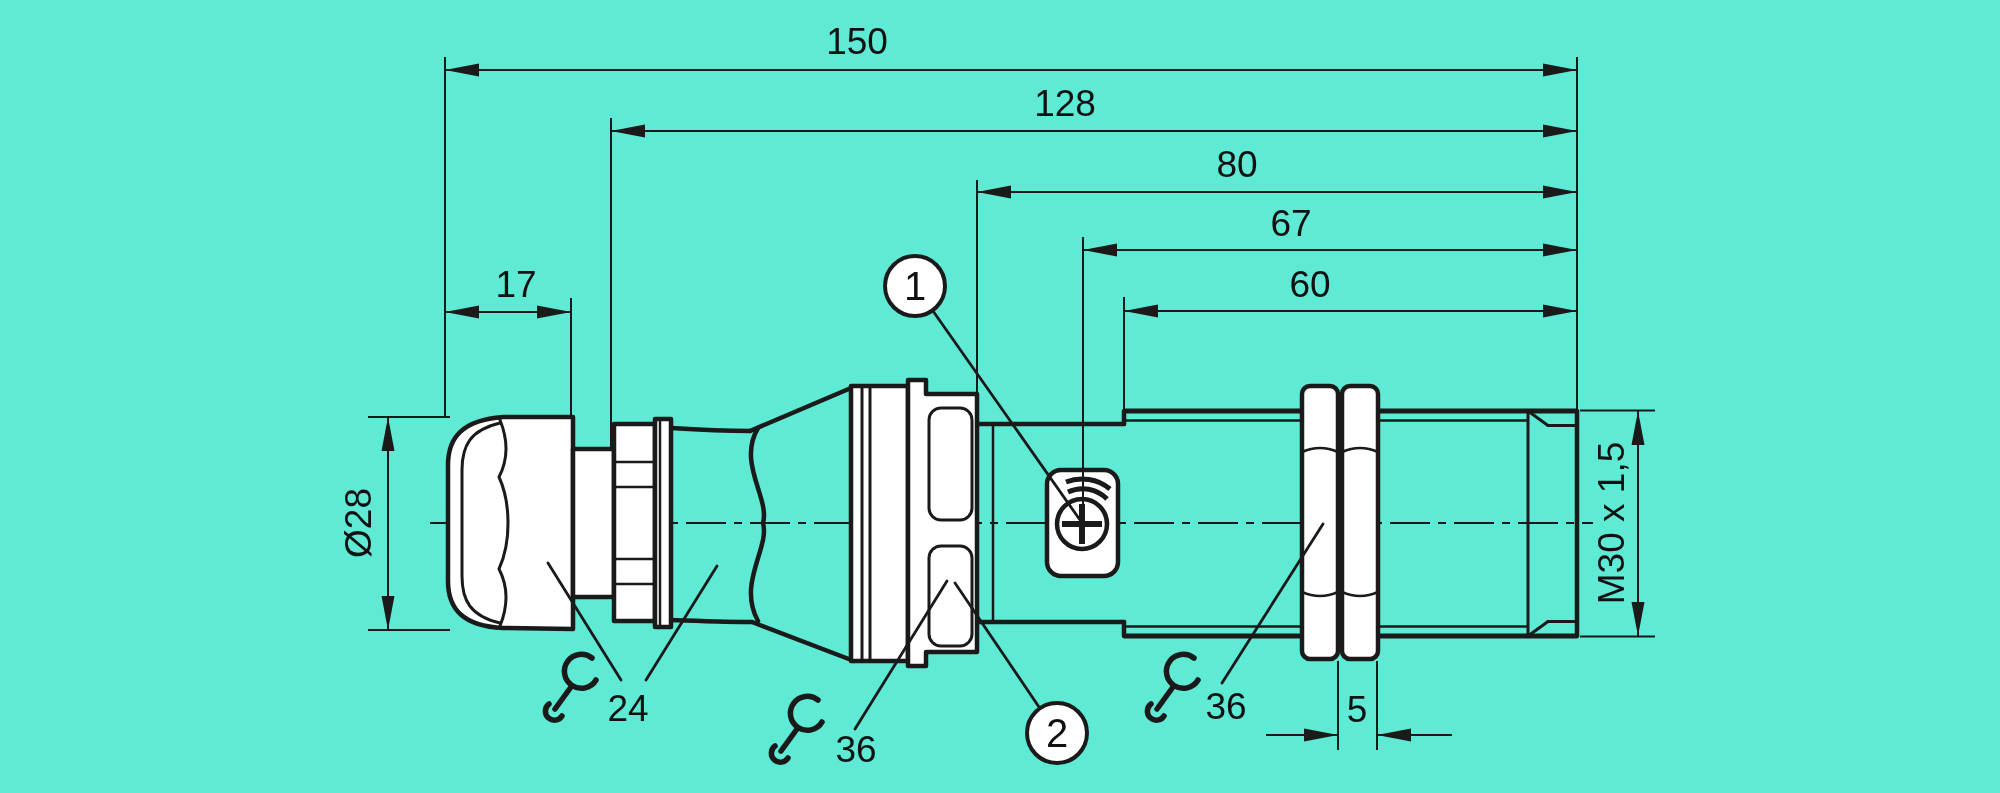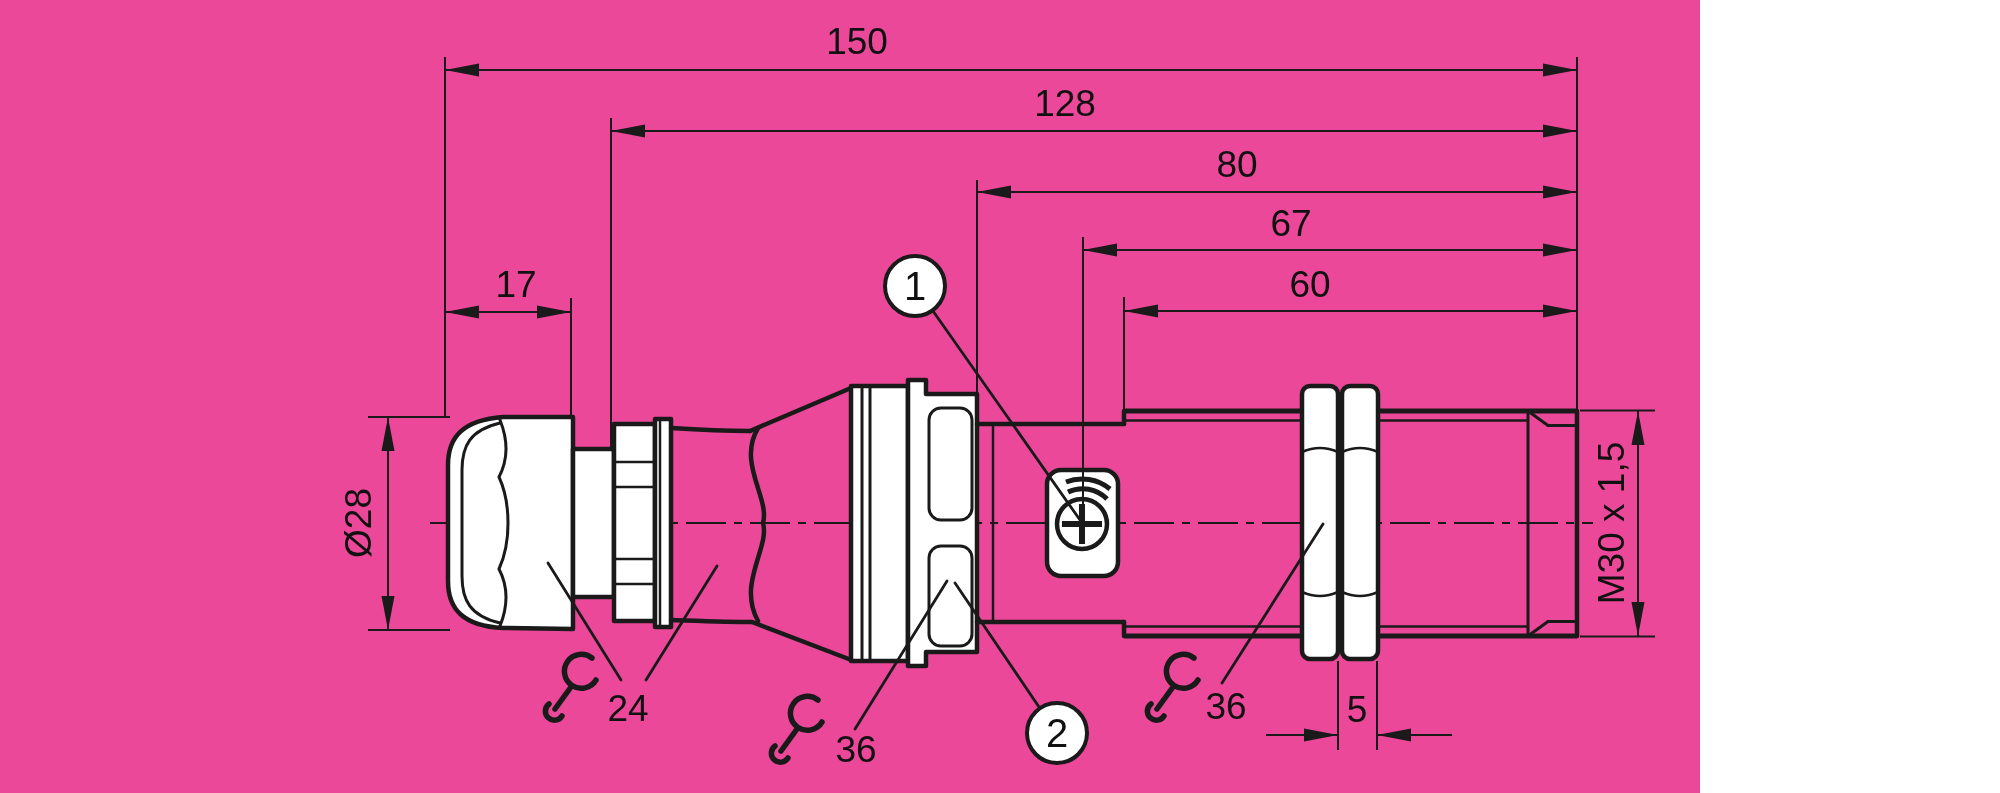--- a/index.html
+++ b/index.html
@@ -1,16 +1,16 @@
 <!DOCTYPE html>
 <html><head>
 <meta charset="utf-8">
 <style>
   html,body{margin:0;padding:0;background:#ffffff;}
-  .stage{width:1700px;height:793px;position:relative;background:#ec4899;overflow:hidden;}
+  .stage{width:2000px;height:793px;position:relative;background:#5eead4;overflow:hidden;}
   svg{display:block;}
   .ext{stroke:#1a1a1a;stroke-width:2;fill:none;}
   .dim{stroke:#1a1a1a;stroke-width:2;fill:none;}
   .ah{fill:#1a1a1a;stroke:none;}
   .out{stroke:#1a1a1a;stroke-width:4.5;fill:#ffffff;stroke-linejoin:round;}
   .outl{stroke:#1a1a1a;stroke-width:4.5;fill:none;stroke-linejoin:round;stroke-linecap:round;}
   .med{stroke:#1a1a1a;stroke-width:3;fill:none;stroke-linecap:round;}
   .fin{stroke:#1a1a1a;stroke-width:2.5;fill:none;}
   .lead{stroke:#1a1a1a;stroke-width:2.8;fill:none;stroke-linecap:round;}
   .cl{stroke:#1a1a1a;stroke-width:2.2;fill:none;stroke-dasharray:40 8 8 8;}

